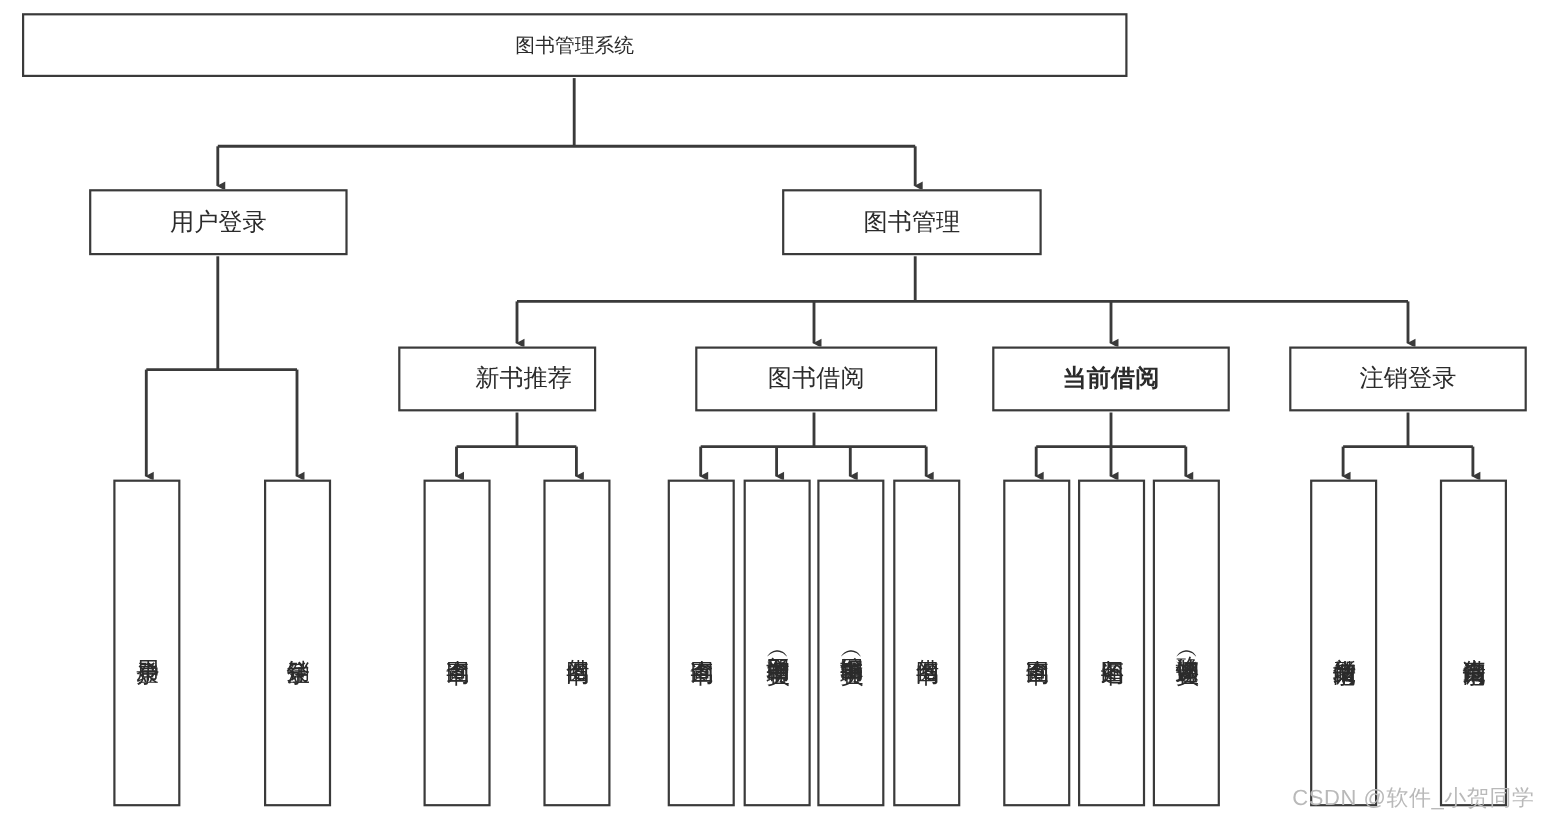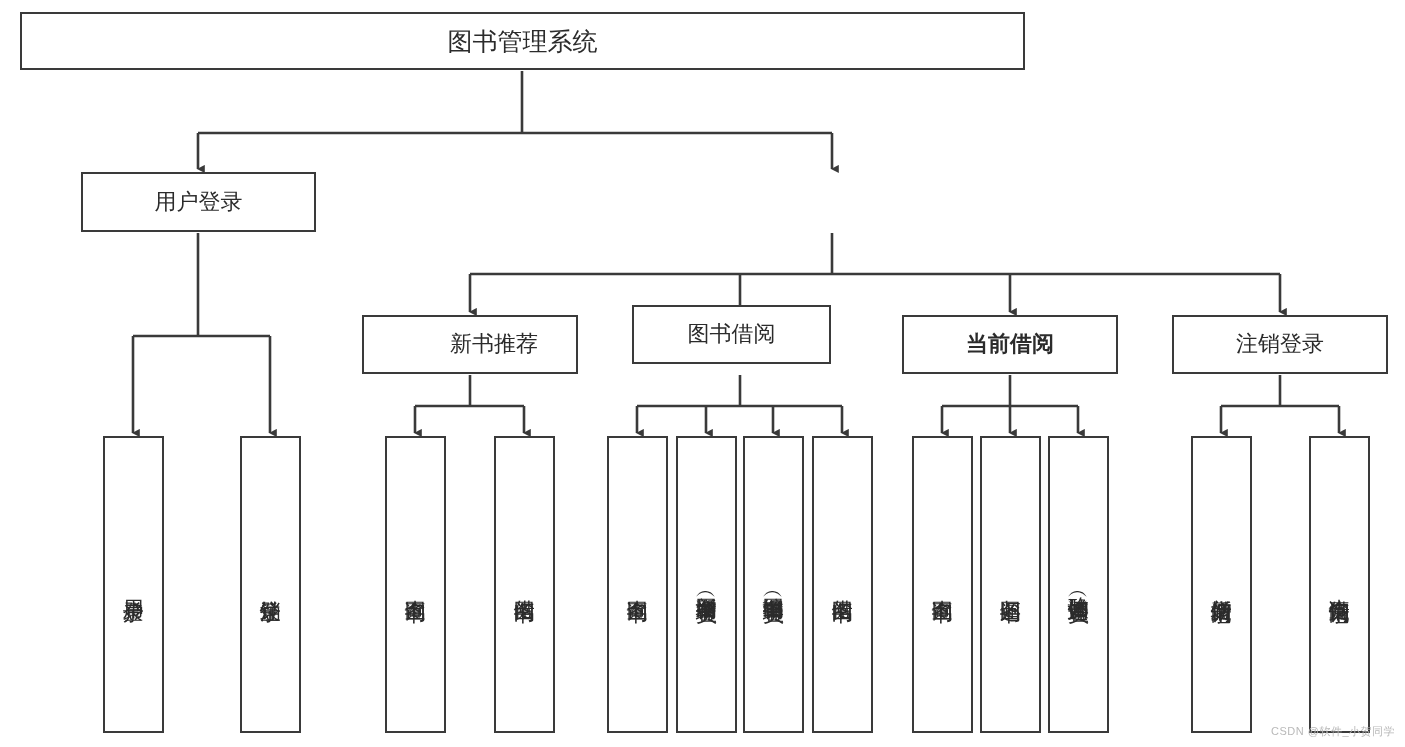--- a/index.html
+++ b/index.html
@@ -33,42 +33,42 @@
     display: flex;
     align-items: center;
     justify-content: center;
     text-align: center;
     line-height: 1.12;
   }
   .node.h {
     font-size: 22px;
   }
   .node.root {
-    font-size: 25px;
+    font-size: 18px;
   }
   .node.v {
     writing-mode: vertical-rl;
     text-orientation: upright;
     font-size: 21px;
     padding: 6px 0;
     letter-spacing: 1px;
     align-items: center;
     justify-content: center;
   }
   .node.v .vtext {
     writing-mode: vertical-rl;
     text-orientation: upright;
     display: block;
     white-space: nowrap;
   }
   .watermark {
     position: absolute;
     right: 10px;
     bottom: 8px;
-    font-size: 11px;
+    font-size: 20px;
     color: #b9b9b9;
     letter-spacing: 0.5px;
     pointer-events: none;
     white-space: nowrap;
   }
 </style>
 </head>
 <body>
 
 <div id="canvas">
@@ -123,25 +123,28 @@
     </g>
   </svg>
 
   <div class="node root h" style="left:20px; top:12px; width:1005px; height:58px;">
     <span>图书管理系统</span>
   </div>
 
   <div class="node h" style="left:81px; top:172px; width:235px; height:60px;">
     <span>用户登录</span>
   </div>
+  <div class="node h" style="left:711px; top:172px; width:236px; height:60px;">
+    <span>图书管理</span>
+  </div>
 
-  <div class="node h" style="left:362px; top:315px; width:216px; height:59px;padding-left:48px;">
+  <div class="node h" style="left:362px; top:315px; width:180px; height:59px;padding-left:48px;">
     <span>新书推荐</span>
   </div>
-  <div class="node h" style="left:632px; top:305px; width:199px; height:59px;">
+  <div class="node h" style="left:632px; top:315px; width:220px; height:59px;">
     <span>图书借阅</span>
   </div>
   <div class="node h" style="left:902px; top:315px; width:216px; height:59px;font-weight:bold;">
     <span>当前借阅</span>
   </div>
   <div class="node h" style="left:1172px; top:315px; width:216px; height:59px;">
     <span>注销登录</span>
   </div>
 
   <div class="node v" style="left:103px; top:436px; width:61px; height:297px;">

